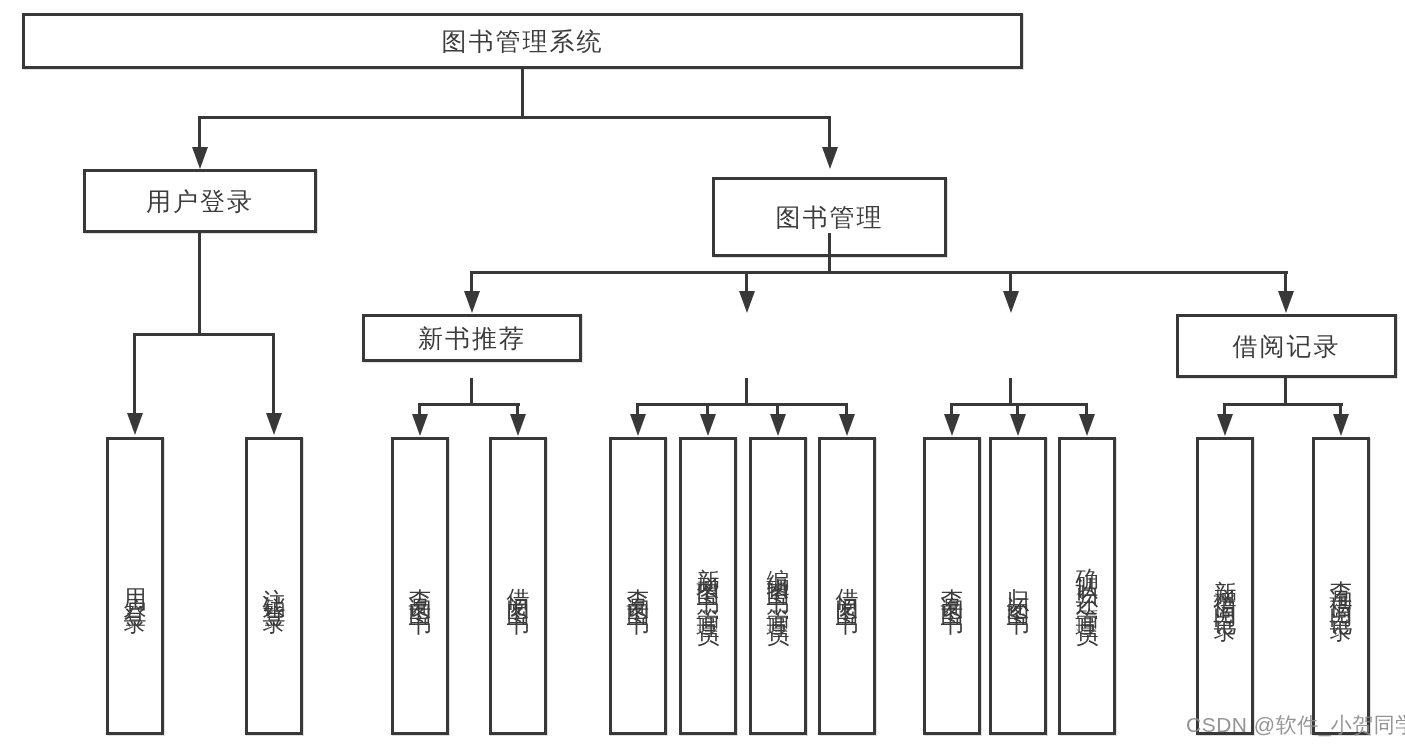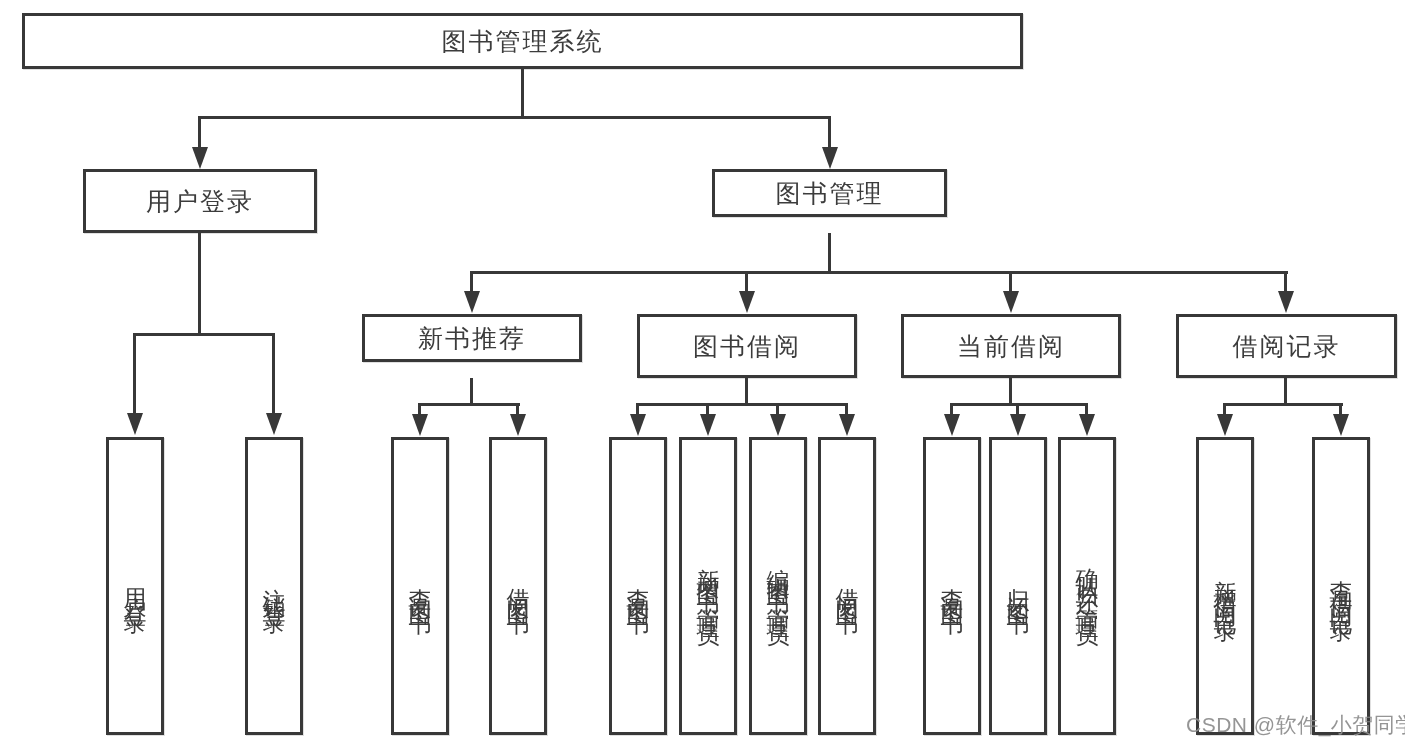--- a/index.html
+++ b/index.html
@@ -32,27 +32,25 @@
 </style>
 </head>
 <body>
 
 <div class="canvas">
 
   <div class="node" style="left:22px;top:13px;width:1001px;height:56px">图书管理系统</div>
 
   <div class="node" style="left:83px;top:169px;width:234px;height:64px">用户登录</div>
 
-  <div class="node" style="left:712px;top:169px;width:235px;height:48px">图书管理</div>
+  <div class="node" style="left:712px;top:177px;width:235px;height:80px">图书管理</div>
 
   <div class="node" style="left:362px;top:314px;width:220px;height:48px">新书推荐</div>
 
-  <div class="node" style="left:637px;top:314px;width:220px;height:64px">图书借阅</div>
 
-  <div class="node" style="left:901px;top:314px;width:220px;height:64px">当前借阅</div>
 
   <div class="node" style="left:1176px;top:314px;width:221px;height:64px">借阅记录</div>
 
   <div class="node leaf" style="left:106px;top:437px;width:58px;height:298px">用户登录</div>
 
   <div class="node leaf" style="left:245px;top:437px;width:58px;height:298px">注销登录</div>
 
   <div class="node leaf" style="left:391px;top:437px;width:58px;height:298px">查询图书</div>
 
   <div class="node leaf" style="left:489px;top:437px;width:58px;height:298px">借阅图书</div>

